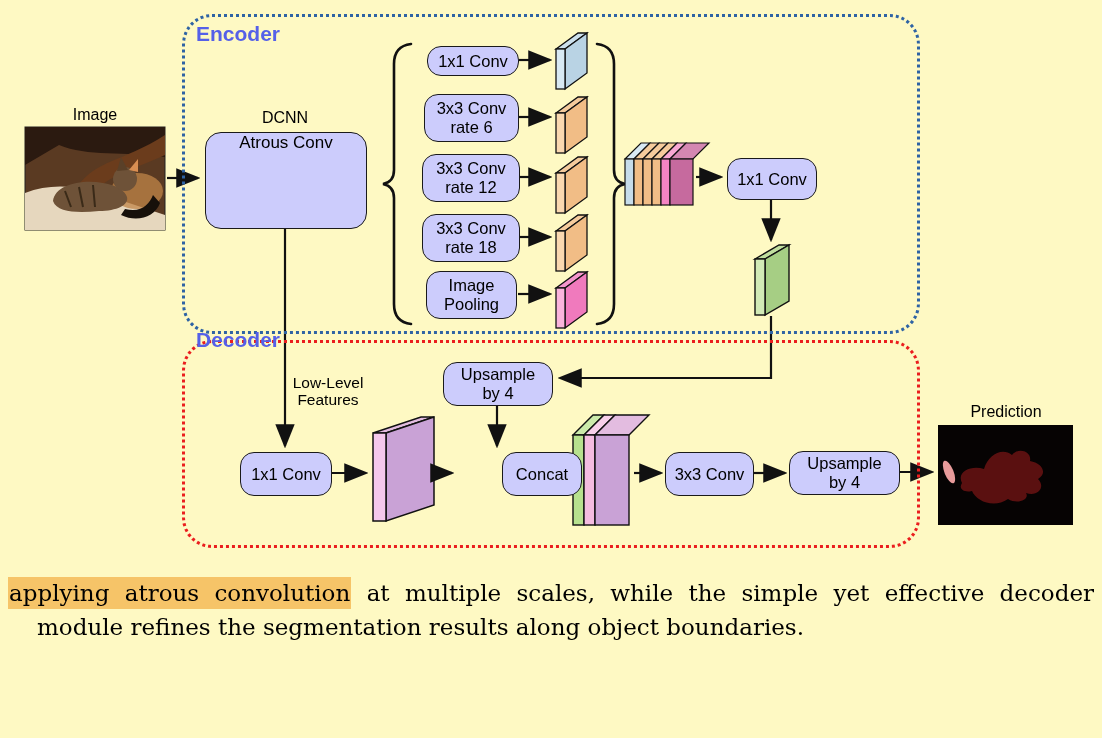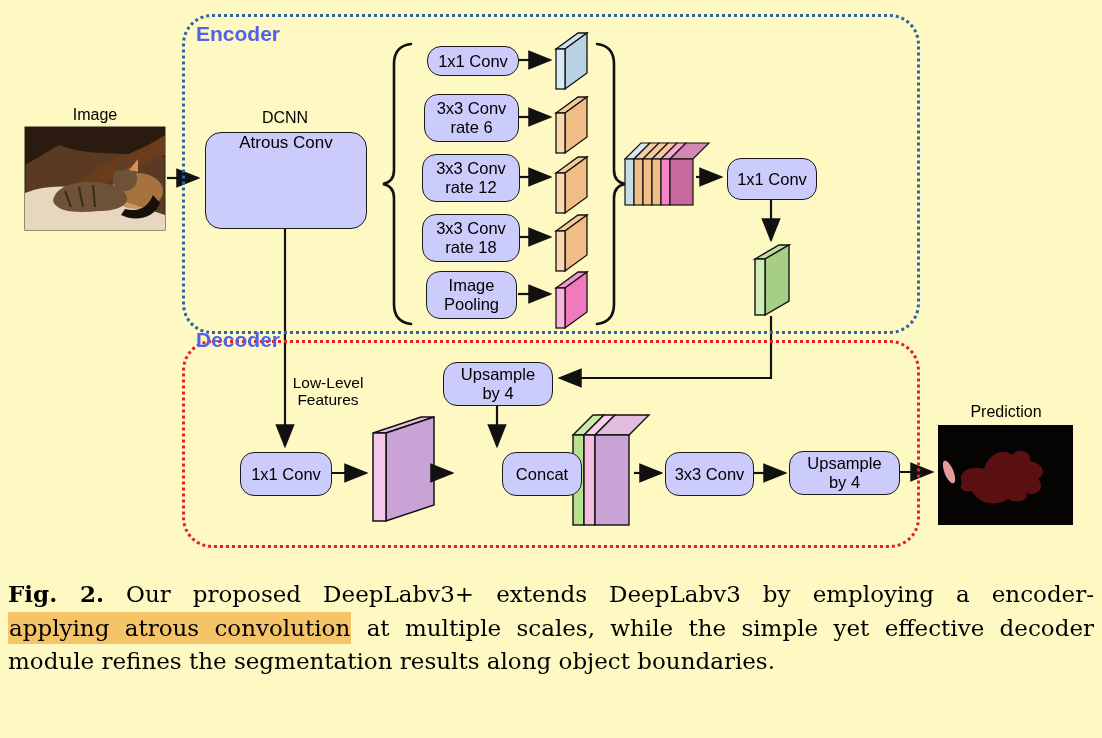--- a/index.html
+++ b/index.html
@@ -17,21 +17,21 @@
   .nbox{position:absolute;background:var(--box-fill);border:1.6px solid #1a1a1a;border-radius:14px;
         display:flex;align-items:center;justify-content:center;text-align:center;
         font-size:16.5px;line-height:1.13;color:#000;white-space:pre-line;}
   .dcnn{border-radius:16px;align-items:flex-start;}
   .flabel{position:absolute;font-size:16px;color:#000;text-align:center;}
   .small{font-size:15.5px;white-space:pre-line;line-height:1.12;}
   svg.art{position:absolute;left:0;top:0;}
   .caption{position:absolute;left:8px;top:577px;width:1086px;
            font-family:"DejaVu Serif","Liberation Serif",serif;font-size:23px;line-height:33.5px;color:#000;}
   .capline{text-align:justify;text-align-last:justify;}
-  .capline.last{text-align-last:left;}
+  .capline.last{text-align-last:left;margin-left:29px;}
   .figb{font-weight:bold;}
   .hl{background:var(--highlight);padding:3px 1px;}
 </style>
 </head>
 <body>
 
 <div class="canvas">
   <div class="diagram">
 
     <svg class="art" width="1102" height="560" viewBox="0 0 1102 560">
@@ -219,17 +219,16 @@
     <div class="nbox" style="left:443px;top:362px;width:108px;height:42px;">Upsample
 by 4</div>
     <div class="nbox" style="left:240px;top:452px;width:90px;height:42px;">1x1 Conv</div>
     <div class="nbox" style="left:458px;top:452px;width:78px;height:42px;margin-left:44px;">Concat</div>
     <div class="nbox" style="left:665px;top:452px;width:87px;height:42px;">3x3 Conv</div>
     <div class="nbox" style="left:789px;top:451px;width:109px;height:42px;">Upsample
 by 4</div>
   </div>
 
   <div class="caption">
-    <div class="capline"><span class="figb">Fig. 2.</span> <span>Our proposed DeepLabv3+ extends DeepLabv3 by employing a encoder-</span></div>
     <div class="capline"><span class="hl">applying atrous convolution</span><span> at multiple scales, while the simple yet effective decoder</span></div>
     <div class="capline last"><span>module refines the segmentation results along object boundaries.</span></div>
   </div>
 </div>
 
 </body></html>

